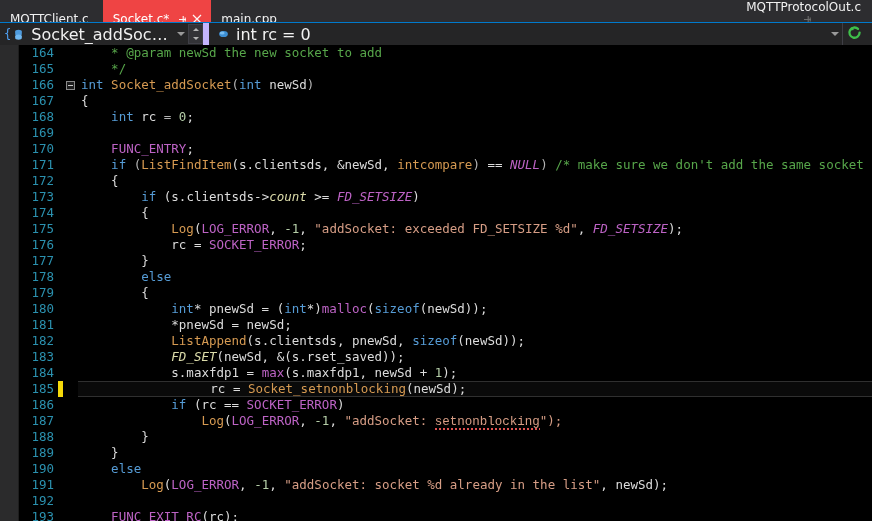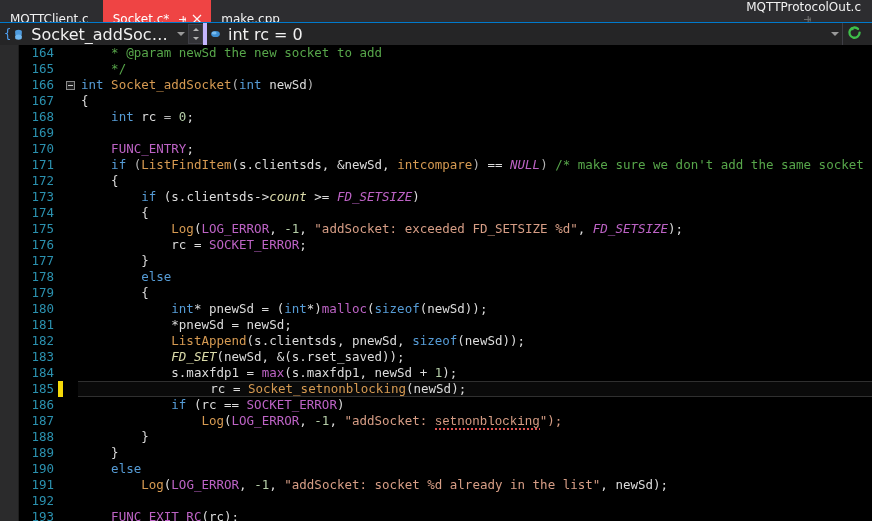--- a/index.html
+++ b/index.html
@@ -92,21 +92,21 @@
   .nav-combo {
     display: flex;
     align-items: center;
     height: 22px;
     box-sizing: border-box;
     padding-left: 4px;
     position: relative;
     min-width: 0;
   }
   .nav-combo.left { width: 188px; }
-  .nav-combo.right { flex: 1 1 auto; border-left: 4px solid #c4b5fd; padding-left: 1px; }
+  .nav-combo.right { flex: 1 1 auto; border-left: 6px solid #c4b5fd; padding-left: 7px; }
   .nav-text {
     font-size: 16px;
     color: #f1f1f1;
     white-space: nowrap;
     overflow: hidden;
     text-overflow: ellipsis;
     margin-left: 5px;
   }
   .combo-arrow {
     width: 15px;
@@ -303,21 +303,21 @@
           <path d="M8.2 3.4 V7.6" stroke="#ffffff" stroke-width="1.1" fill="none"></path>
         </svg>
       </span>
       <span class="tab-icon close">
         <svg width="10" height="10" viewBox="0 0 10 10" aria-hidden="true">
           <path d="M1 1 L9 9 M9 1 L1 9" stroke="#ffffff" stroke-width="1.2" fill="none"></path>
         </svg>
       </span>
     </div>
     <div class="tab inactive">
-      <span class="tabtitle">make.cpp</span>
+      <span class="tabtitle">main.cpp</span>
     </div>
 
     <div class="tabbar-spacer"></div>
 
     <div class="tabbar-right">
       <span class="rtitle">MQTTProtocolOut.c</span>
       <span class="ricon">
         <svg width="11" height="11" viewBox="0 0 11 11" aria-hidden="true">
           <path d="M2 5.5 H9 M6.2 2 V9" stroke="#6d6d6d" stroke-width="1.1" fill="none"></path>
           <path d="M8.2 3.4 V7.6" stroke="#6d6d6d" stroke-width="1.1" fill="none"></path>

